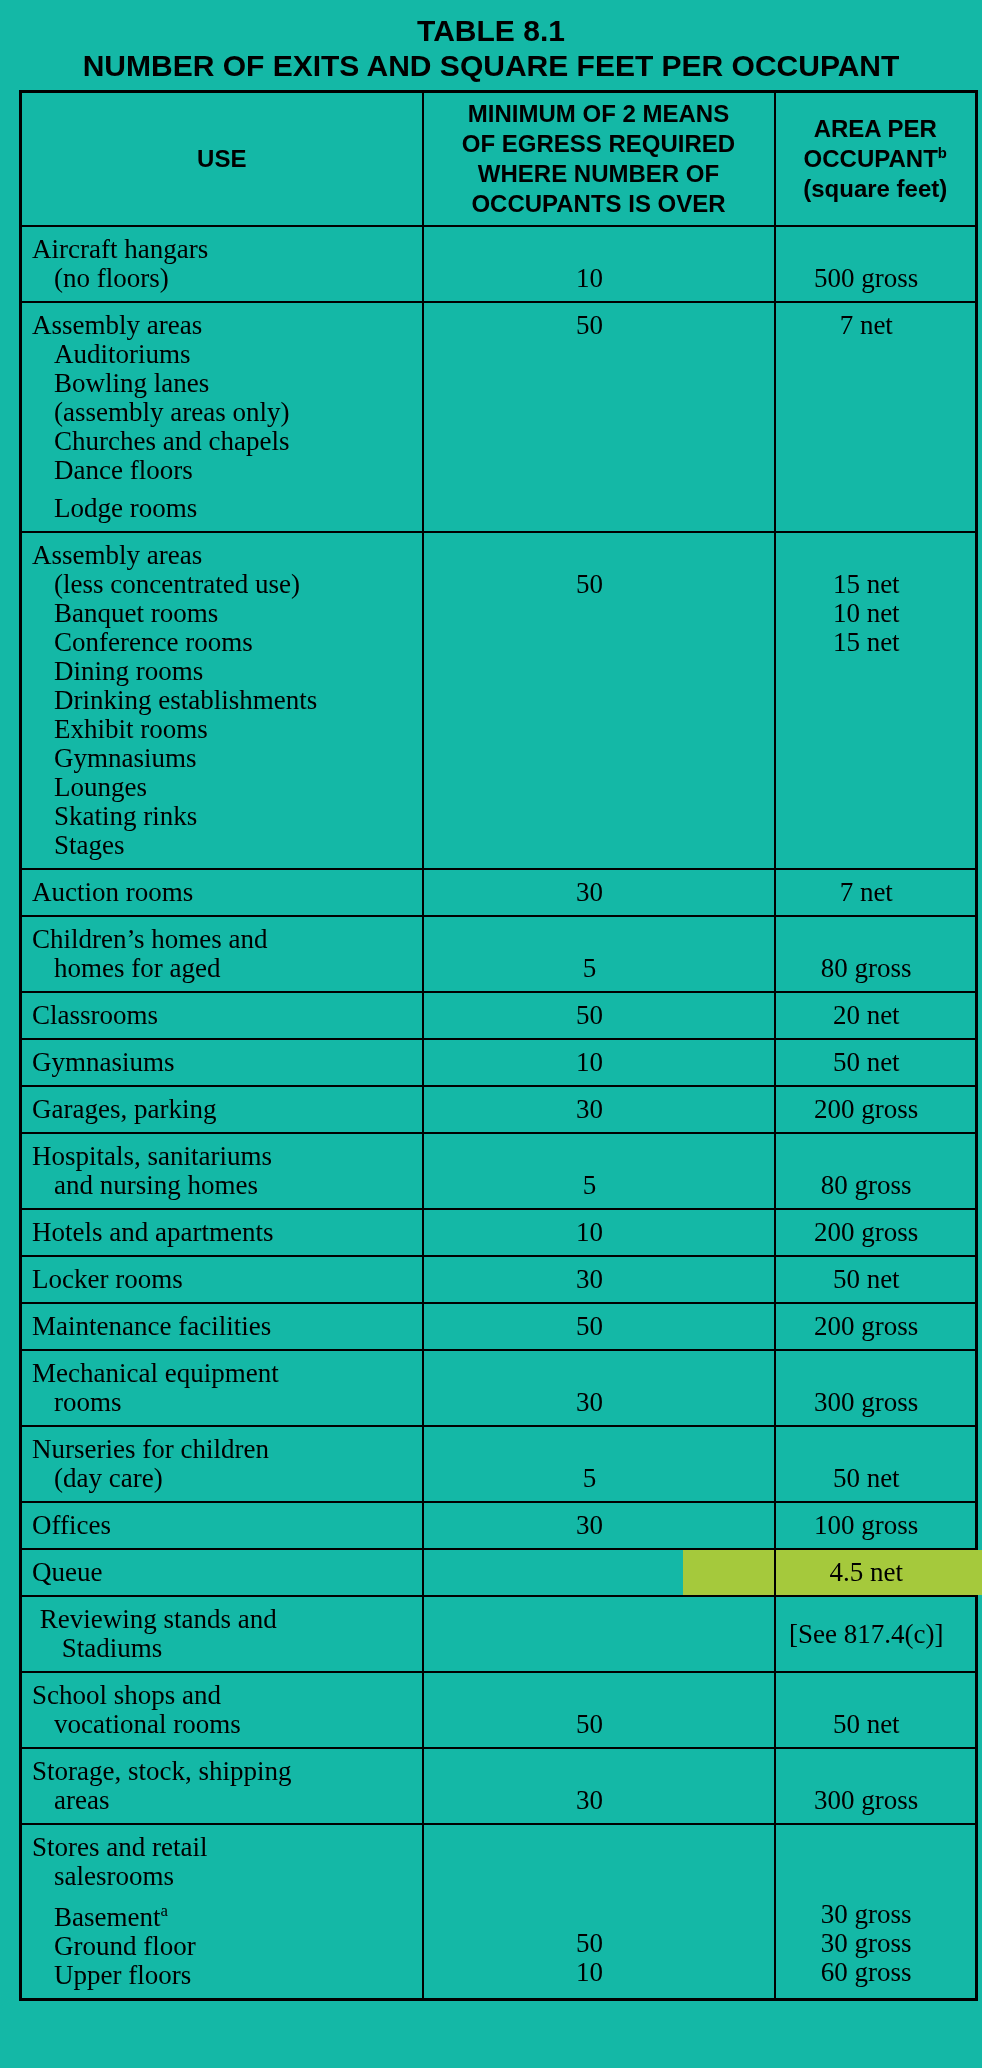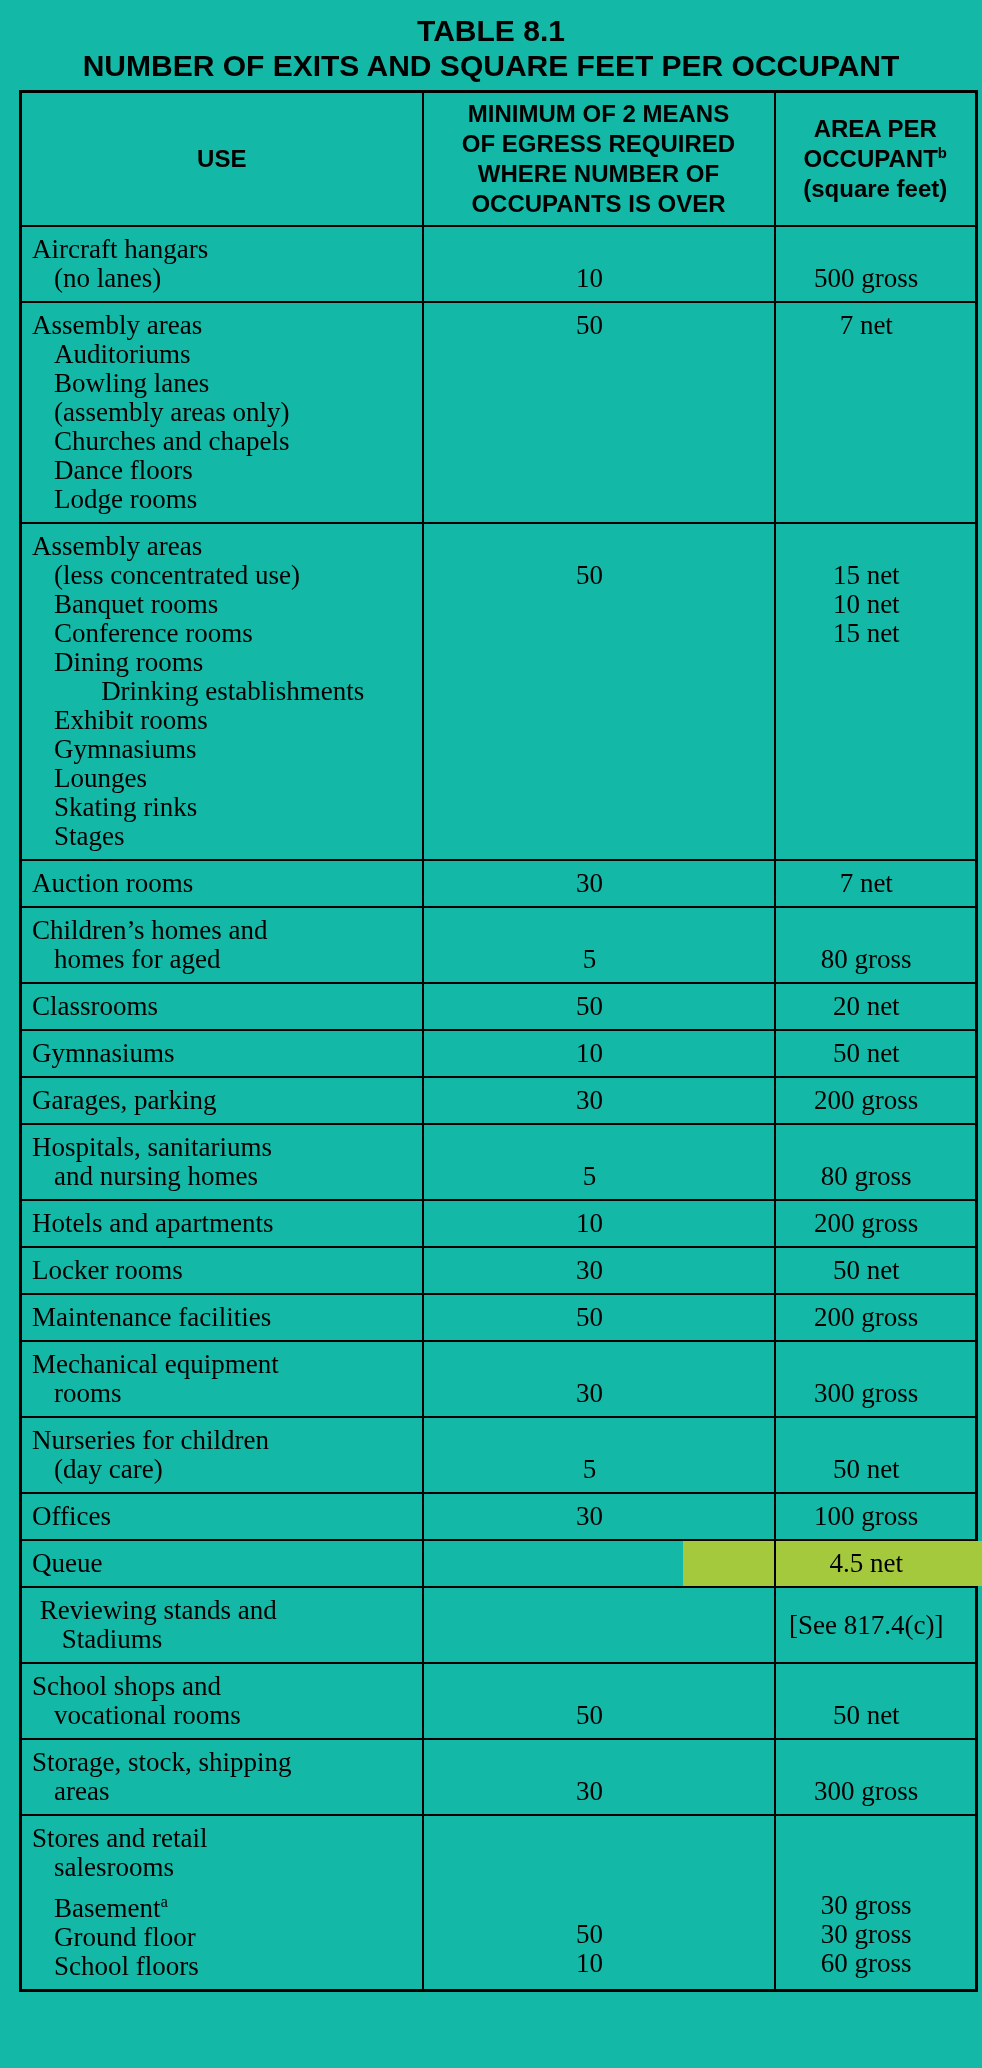--- a/index.html
+++ b/index.html
@@ -95,56 +95,56 @@
             <div class="hdr-line"><span>AREA PER</span></div>
             <div class="hdr-line"><span>OCCUPANT</span><sup class="fn">b</sup></div>
             <div class="hdr-line"><span>(square feet)</span></div>
           </th>
         </tr>
       </thead>
     <tbody>
         <tr>
           <td class="cell-use">
             <div class="line"><span>Aircraft hangars</span></div>
-            <div class="line" style="padding-left: 22px;"><span>(no lanes)</span></div>
+            <div class="line" style="padding-left: 22px;"><span>(no floors)</span></div>
           </td>
           <td class="cell-egress">
             <div class="line"><span>&nbsp;</span></div>
             <div class="line"><span>10</span></div>
           </td>
           <td class="cell-area">
             <div class="line"><span>&nbsp;</span></div>
             <div class="line"><span>500 gross</span></div>
           </td>
         </tr>
         <tr>
           <td class="cell-use">
             <div class="line"><span>Assembly areas</span></div>
             <div class="line" style="padding-left: 22px;"><span>Auditoriums</span></div>
             <div class="line" style="padding-left: 22px;"><span>Bowling lanes</span></div>
             <div class="line" style="padding-left: 22px;"><span>(assembly areas only)</span></div>
             <div class="line" style="padding-left: 22px;"><span>Churches and chapels</span></div>
             <div class="line" style="padding-left: 22px;"><span>Dance floors</span></div>
-            <div class="line" style="padding-left: 22px;"><span>Lodge rooms</span></div>
+            <div class="line" style="padding-left: 22px; margin-top: 9px;"><span>Lodge rooms</span></div>
           </td>
           <td class="cell-egress">
             <div class="line"><span>50</span></div>
           </td>
           <td class="cell-area">
             <div class="line"><span>7 net</span></div>
           </td>
         </tr>
         <tr>
           <td class="cell-use">
             <div class="line"><span>Assembly areas</span></div>
             <div class="line" style="padding-left: 22px;"><span>(less concentrated use)</span></div>
             <div class="line" style="padding-left: 22px;"><span>Banquet rooms</span></div>
             <div class="line" style="padding-left: 22px;"><span>Conference rooms</span></div>
             <div class="line" style="padding-left: 22px;"><span>Dining rooms</span></div>
-            <div class="line" style="padding-left: 22px; text-align: center;"><span>Drinking establishments</span></div>
+            <div class="line" style="padding-left: 22px;"><span>Drinking establishments</span></div>
             <div class="line" style="padding-left: 22px;"><span>Exhibit rooms</span></div>
             <div class="line" style="padding-left: 22px;"><span>Gymnasiums</span></div>
             <div class="line" style="padding-left: 22px;"><span>Lounges</span></div>
             <div class="line" style="padding-left: 22px;"><span>Skating rinks</span></div>
             <div class="line" style="padding-left: 22px;"><span>Stages</span></div>
           </td>
           <td class="cell-egress">
             <div class="line"><span>&nbsp;</span></div>
             <div class="line"><span>50</span></div>
           </td>
@@ -348,21 +348,21 @@
             <div class="line"><span>&nbsp;</span></div>
             <div class="line"><span>300 gross</span></div>
           </td>
         </tr>
         <tr>
           <td class="cell-use">
             <div class="line"><span>Stores and retail</span></div>
             <div class="line" style="padding-left: 22px;"><span>salesrooms</span></div>
             <div class="line" style="padding-left: 22px; margin-top: 12px;"><span>Basement</span><sup class="fn">a</sup></div>
             <div class="line" style="padding-left: 22px;"><span>Ground floor</span></div>
-            <div class="line" style="padding-left: 22px;"><span>School floors</span></div>
+            <div class="line" style="padding-left: 22px;"><span>Upper floors</span></div>
           </td>
           <td class="cell-egress">
             <div class="line"><span>&nbsp;</span></div>
             <div class="line"><span>&nbsp;</span></div>
             <div class="line" style="margin-top: 9px;"><span>&nbsp;</span></div>
             <div class="line"><span>50</span></div>
             <div class="line"><span>10</span></div>
           </td>
           <td class="cell-area">
             <div class="line"><span>&nbsp;</span></div>

